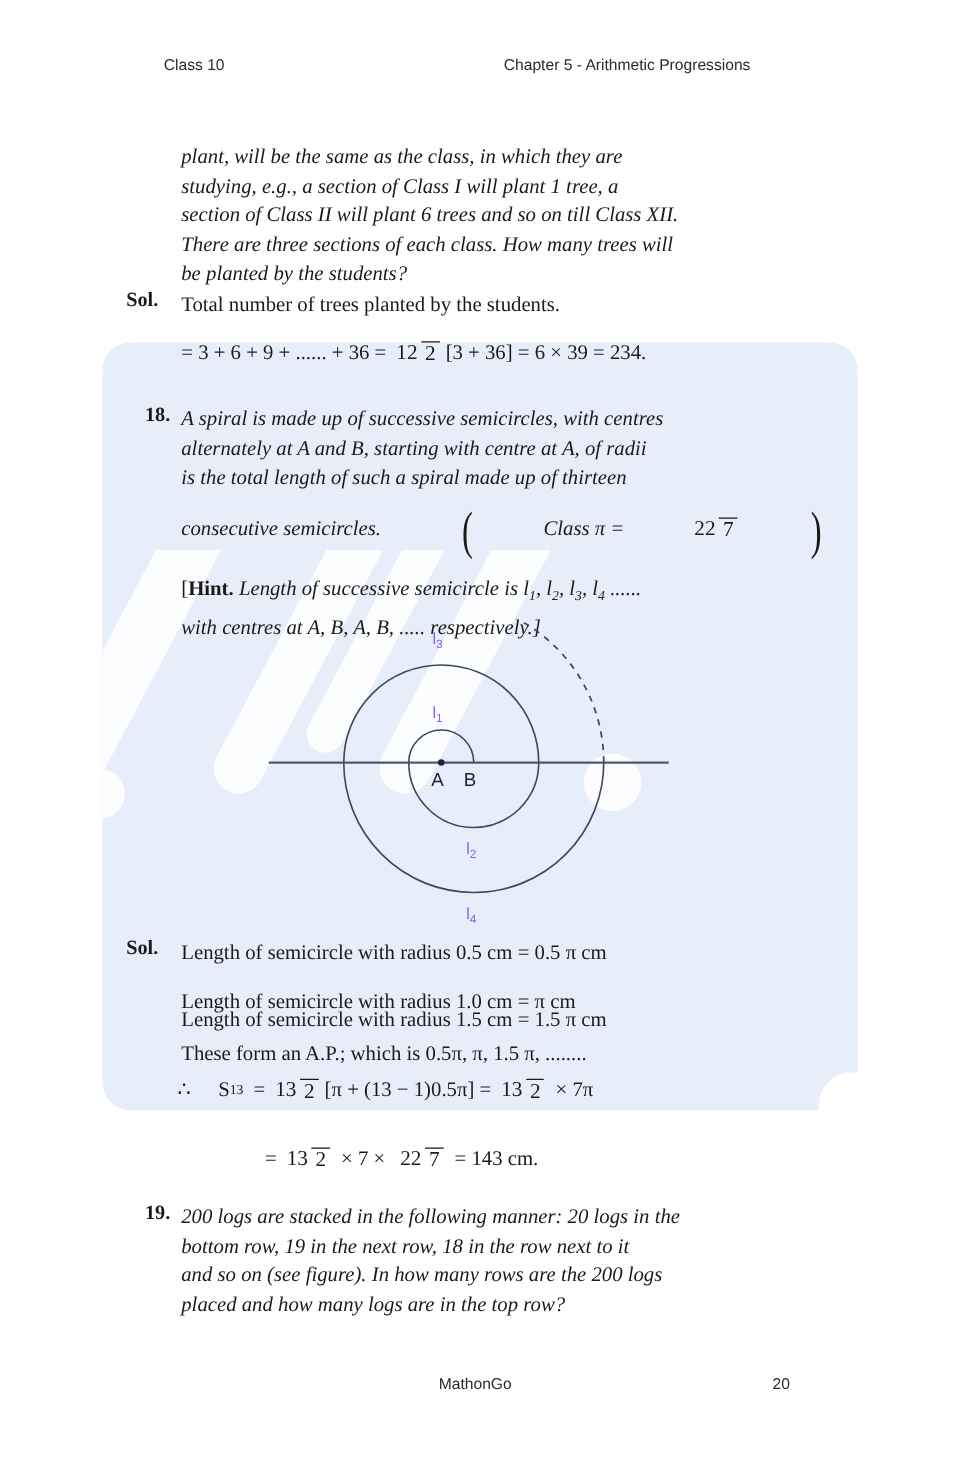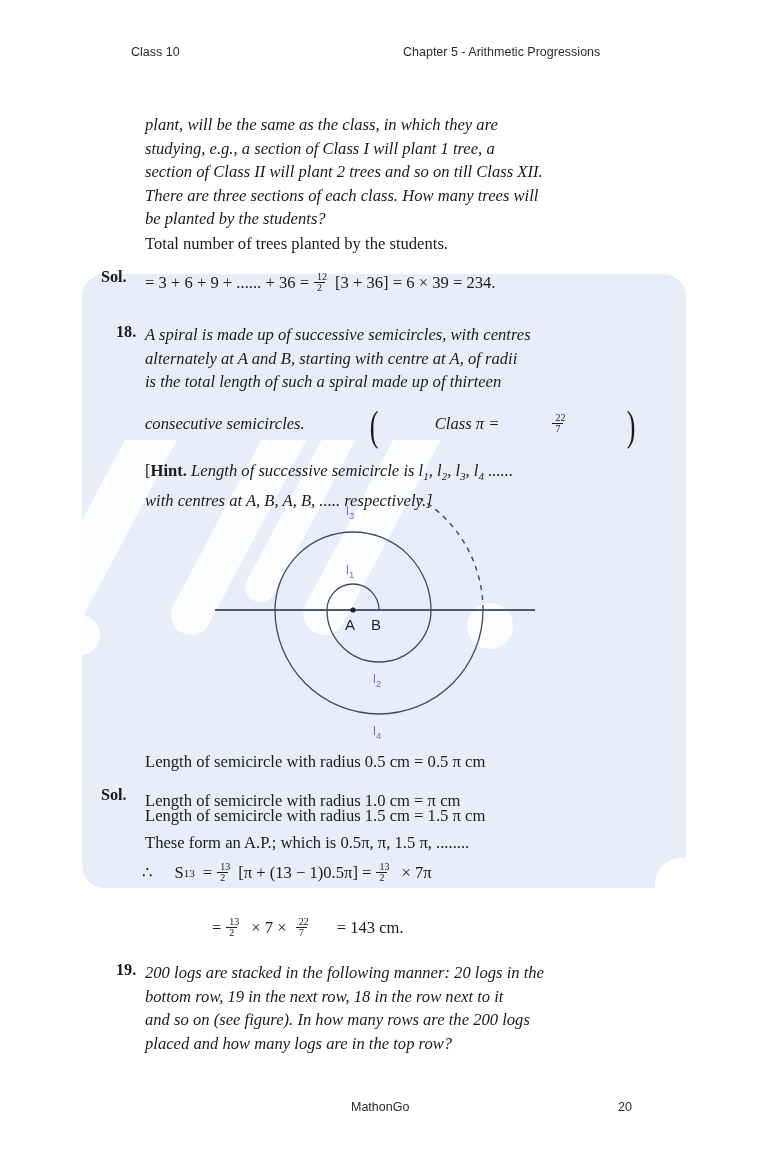--- a/index.html
+++ b/index.html
@@ -92,45 +92,44 @@
     position: absolute;
     font-size: 16.6px;
     line-height: 25.5px;
     white-space: nowrap;
   }
   .lbl-sol {
     position: absolute;
     font-weight: bold;
     font-size: 16.2px;
     font-style: normal;
-    margin-top: 37px;
   }
   .lbl-num {
     position: absolute;
     font-weight: bold;
     font-size: 16.2px;
     font-style: normal;
   }
 
   
   .math {
     position: absolute;
     font-size: 16.6px;
     white-space: nowrap;
     display: flex;
     align-items: center;
   }
   .frac {
     display: inline-flex;
-    flex-direction: column;
-    align-items: flex-start;
+    flex-direction: row;
+    align-items: center;
     vertical-align: middle;
     margin: 0 5px;
     line-height: 1.02;
-    font-size: 10px;
+    font-size: 17px;
   }
   .frac .num { padding: 0 3px; }
   .frac .den { padding: 0 3px; border-top: 1.3px solid #1a1a1a; }
   .sub { font-size: 11px; vertical-align: sub; }
   .bigparen {
     display: inline-block;
     font-size: 42px;
     line-height: 0;
     position: relative;
     top: 2px;
@@ -193,21 +192,21 @@
 <div class="page-header">
   <span class="hdr-left">Class 10</span>
   <span class="hdr-right">Chapter 5 - Arithmetic Progressions</span>
 </div>
 
 <div class="content">
 
   <div class="para" style="left:145px; top:113px; width:525px;">
     <div>plant, will be the same as the class, in which they are</div>
     <div>studying, e.g., a section of Class I will plant 1 tree, a</div>
-    <div>section of Class II will plant 2 trees and so on till Class XII.</div>
+    <div>section of Class II will plant 6 trees and so on till Class XII.</div>
     <div>There are three sections of each class. How many trees will</div>
     <div>be planted by the students?</div>
   </div>
 
   <span class="lbl-sol" style="left:101px; top:231px;">Sol.</span>
   <span class="solline" style="left:145px; top:231px;">Total number of trees planted by the students.</span>
 
   <div class="math" style="left:145px; top:272px;">
     <span>= 3 + 6 + 9 + ...... + 36 =</span>
     <span class="frac">
@@ -270,21 +269,21 @@
     <span>=</span>
     <span class="frac">
       <span class="num">13</span>
       <span class="den">2</span>
     </span>
     <span style="margin:0 4px;">× 7 ×</span>
     <span class="frac">
       <span class="num">22</span>
       <span class="den">7</span>
     </span>
-    <span style="margin-left:20px;">= 143 cm.</span>
+    <span style="margin-left:4px;">= 143 cm.</span>
   </div>
 
   <span class="lbl-num" style="left:116px; top:961px;">19.</span>
   <div class="para" style="left:145px; top:961px; width:527px;">
     <div>200 logs are stacked in the following manner: 20 logs in the</div>
     <div>bottom row, 19 in the next row, 18 in the row next to it</div>
     <div>and so on (see figure). In how many rows are the 200 logs</div>
     <div>placed and how many logs are in the top row?</div>
   </div>
 

